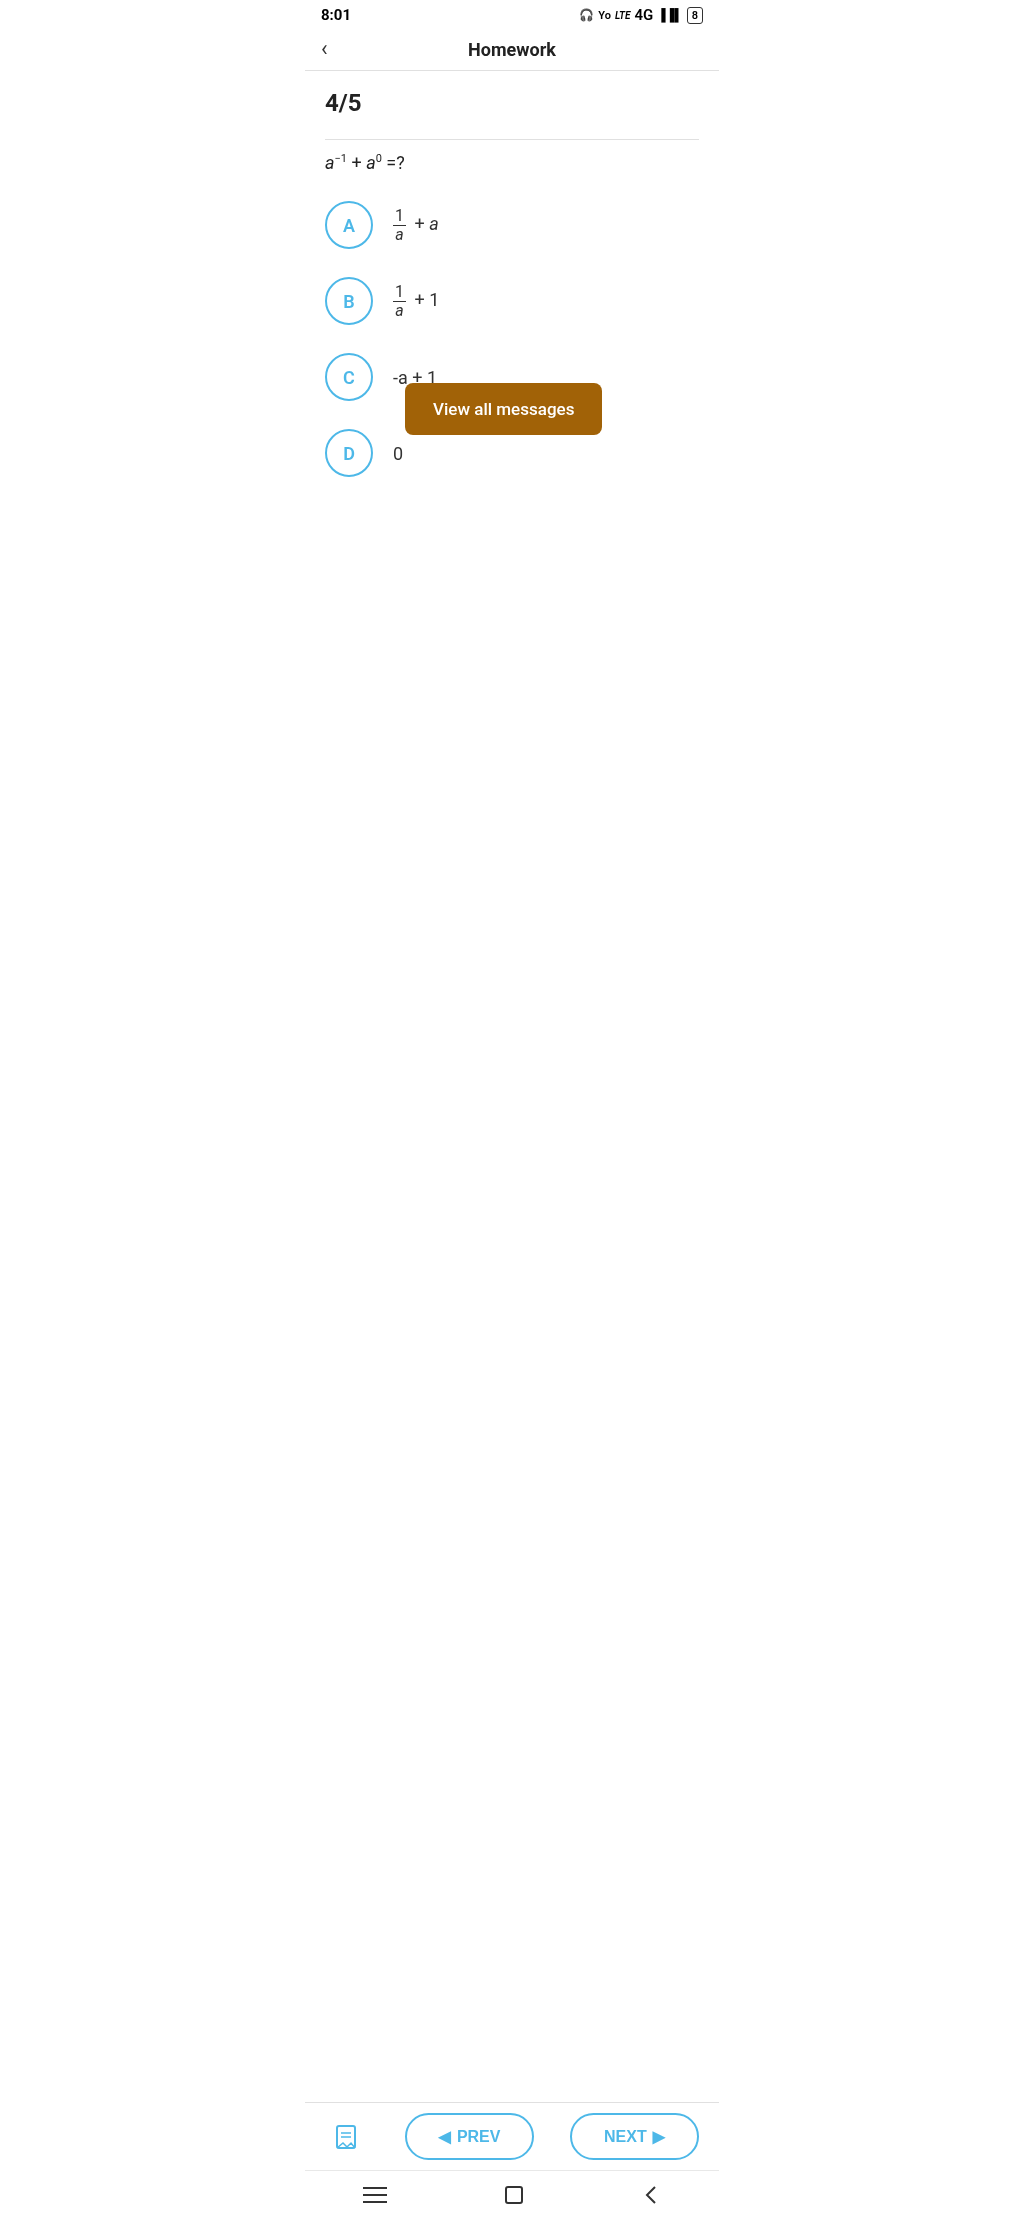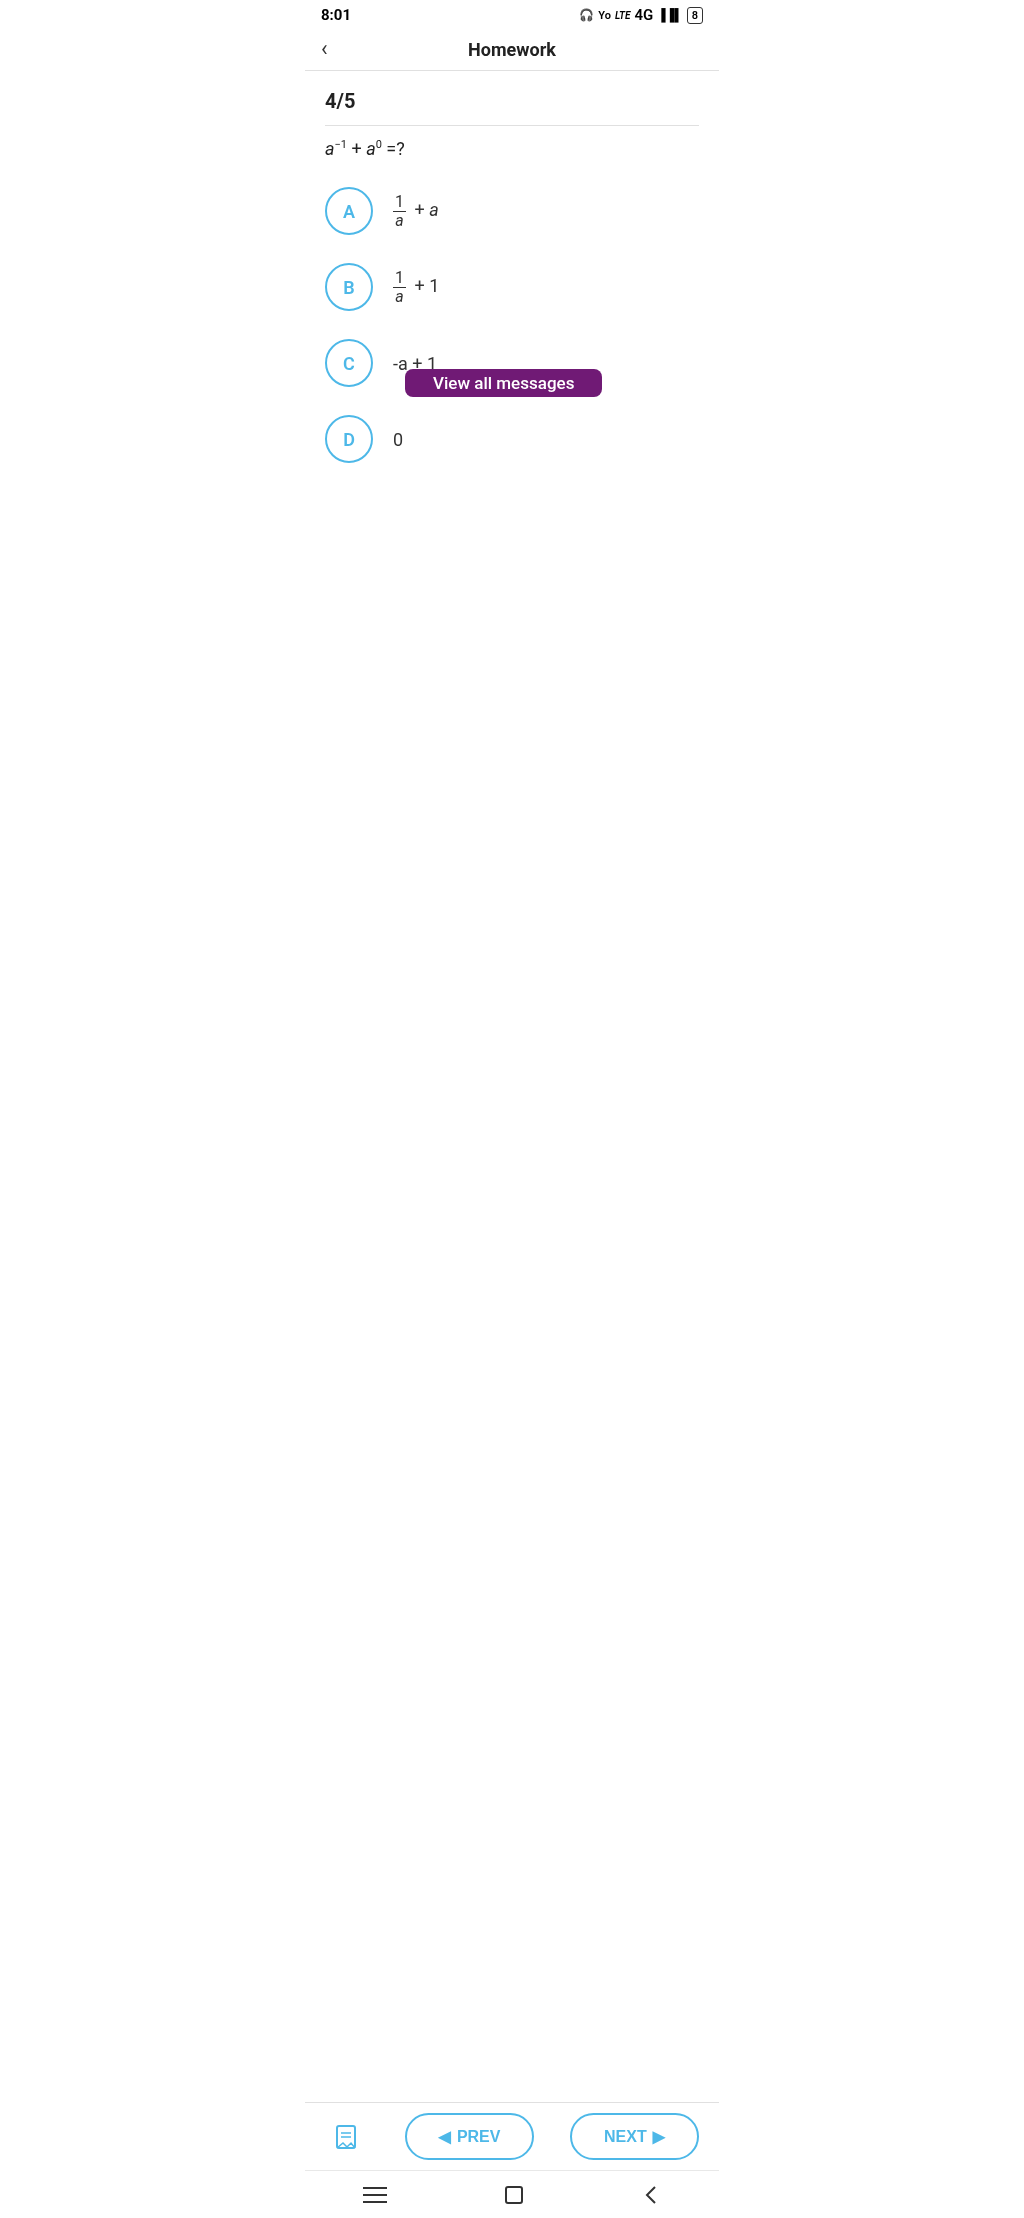--- a/index.html
+++ b/index.html
@@ -52,26 +52,26 @@
       color: #222;
     }
 
     
     .content {
       padding: 18px 20px;
     }
 
     
     .progress-indicator {
-      font-size: 20px;
+      font-size: 24px;
       font-weight: 700;
       color: #222;
       margin-bottom: 12px;
       border-bottom: 1px solid #e0e0e0;
-      padding-bottom: 12px;
+      padding-bottom: 22px;
     }
 
     
     .question {
       font-size: 18px;
       color: #222;
       margin: 12px 0 28px;
     }
     .question sup { font-size: 11px; }
 
@@ -115,24 +115,24 @@
     .frac .num {
       border-bottom: 1.5px solid #333;
       padding: 0 2px;
       font-size: 16px;
     }
     .frac .den {
       padding: 0 2px;
       font-size: 16px;
     }
     .tooltip-box {
-      background: #701a75;
+      background: #a16207;
       color: #fff;
       border-radius: 8px;
-      padding: 4px 28px;
+      padding: 16px 28px;
       font-size: 17px;
       font-weight: 500;
       white-space: nowrap;
       display: inline-block;
     }
 
     
     .option-c-wrapper {
       position: relative;
     }

